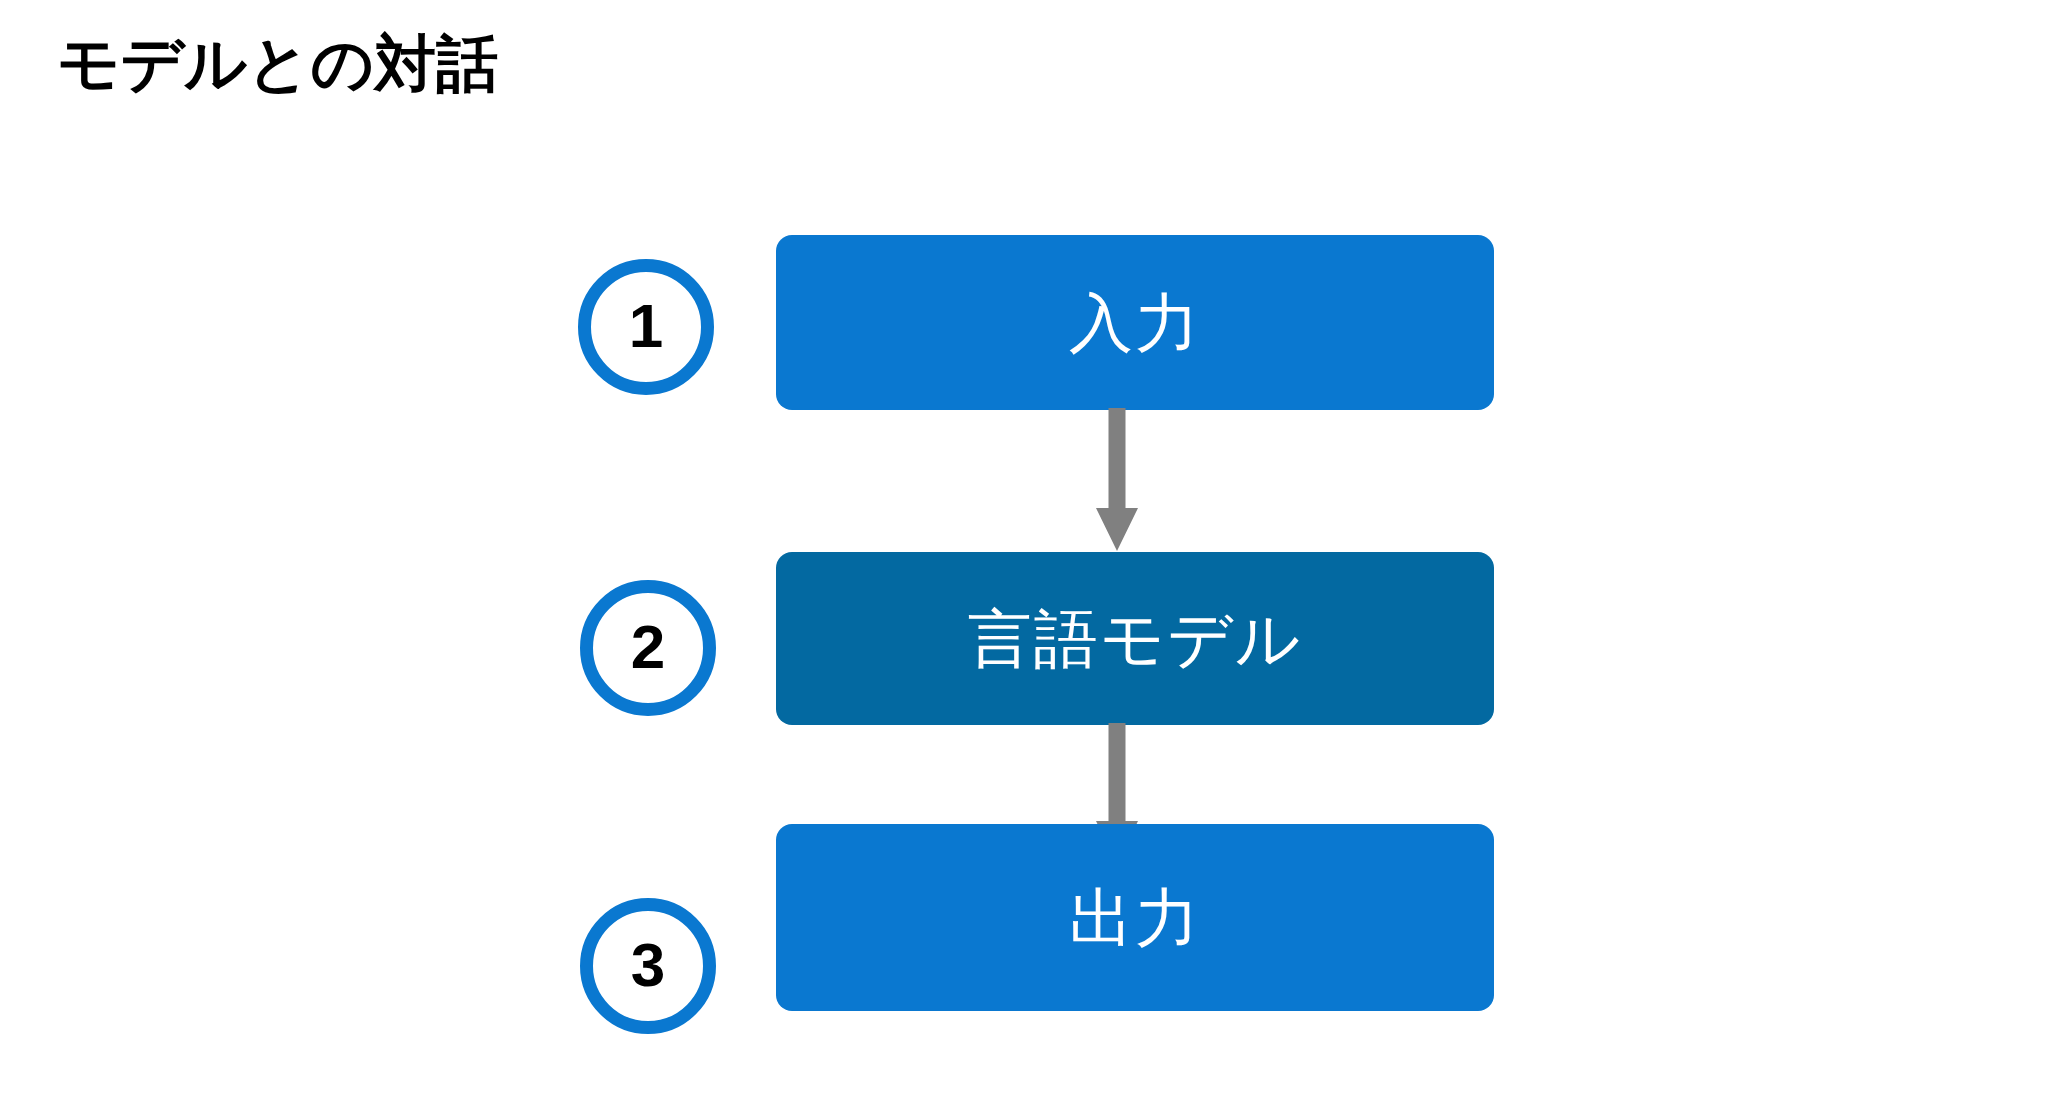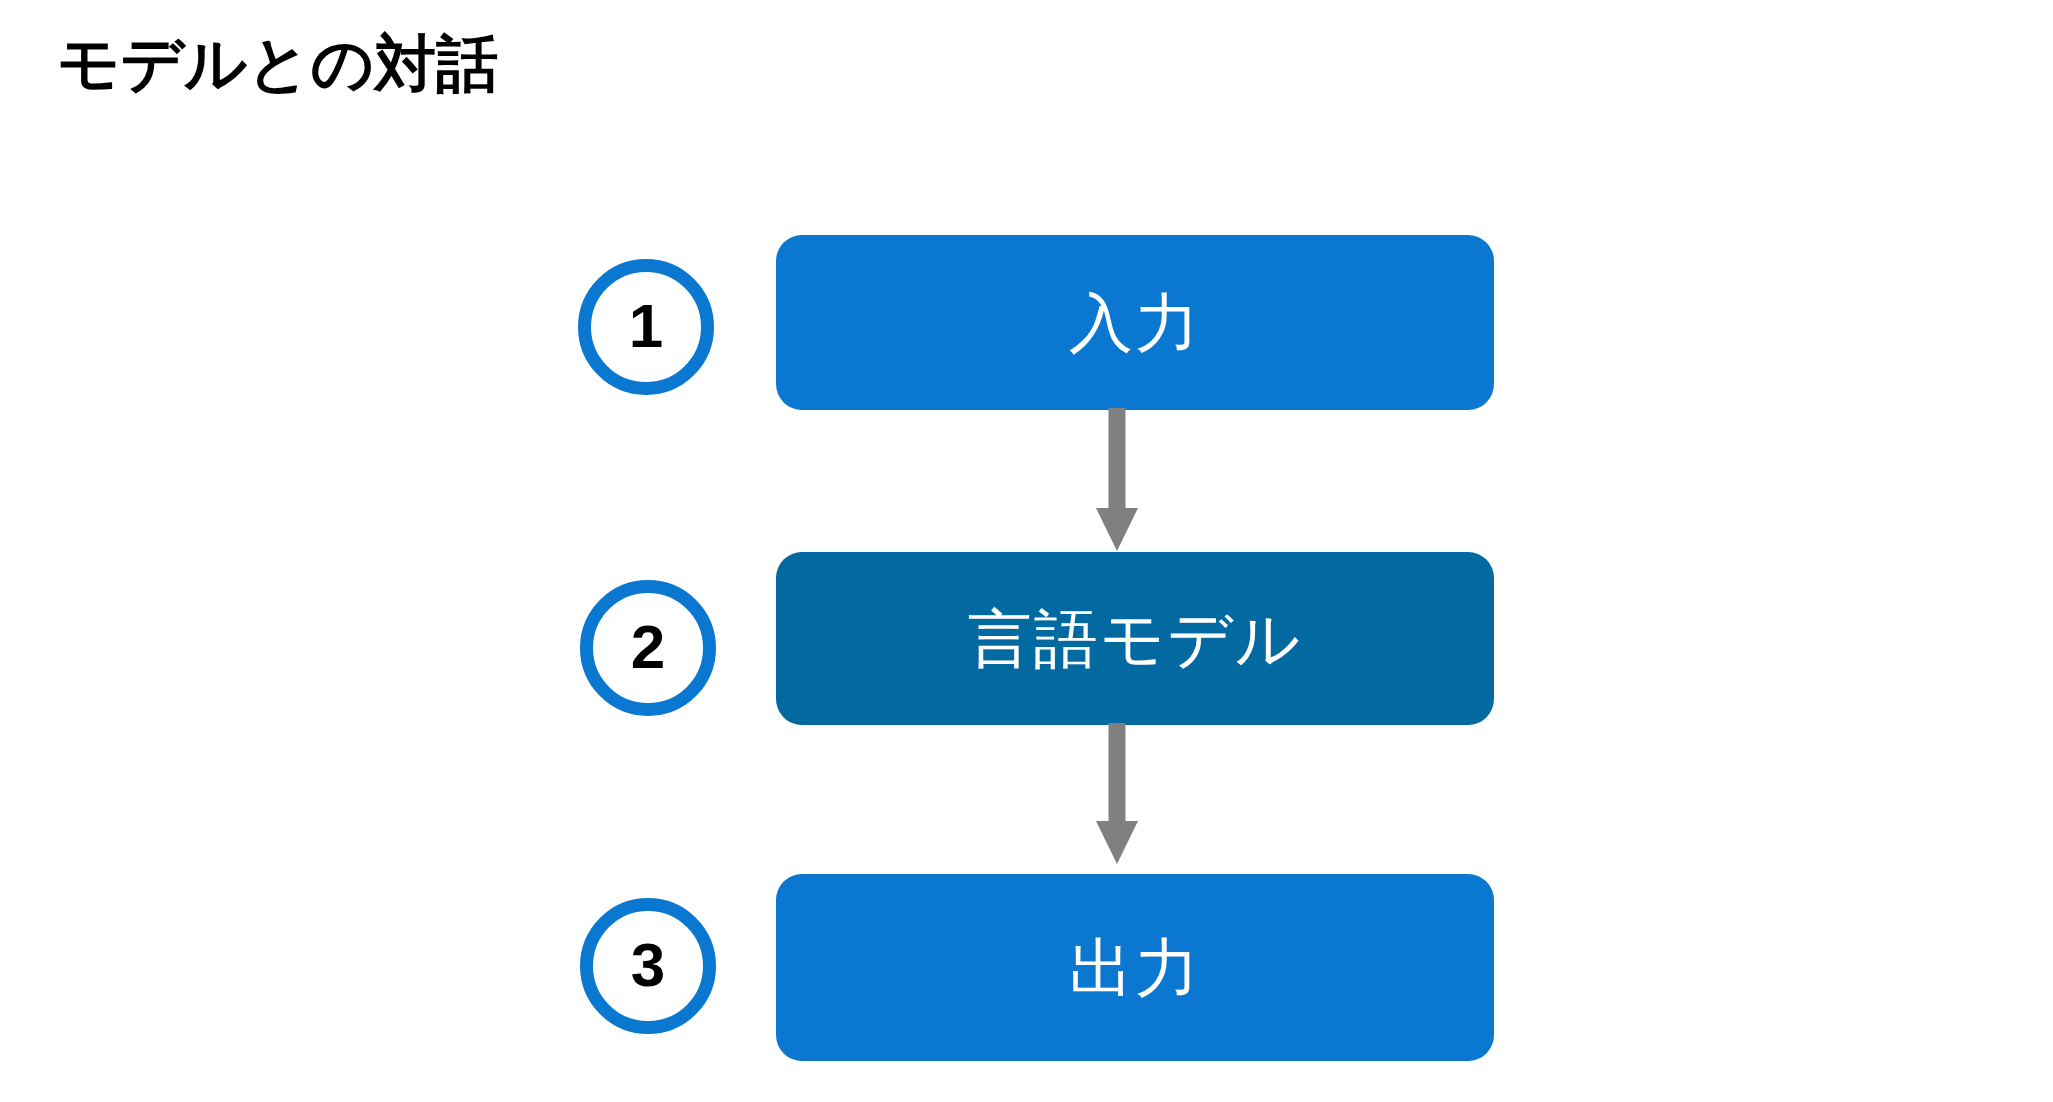--- a/index.html
+++ b/index.html
@@ -52,37 +52,37 @@
   }
   #badge-1 { left: 578px; top: 259px; }
   #badge-2 { left: 580px; top: 580px; }
   #badge-3 { left: 580px; top: 898px; }
 
   
   .flow-box {
     position: absolute;
     left: 776px;
     width: 718px;
-    border-radius: 26px;
+    border-radius: 16px;
     display: flex;
     align-items: center;
     justify-content: center;
     box-sizing: border-box;
   }
   .flow-box .box-label {
     font-size: 64px;
     font-weight: 400;
     color: #ffffff;
     line-height: 1;
     letter-spacing: 2px;
     white-space: nowrap;
   }
   #box-input  { top: 235px; height: 175px; background: #0a78d0; }
   #box-model  { top: 552px; height: 173px; background: #0369a1; }
-  #box-output { top: 874px; height: 187px; background: #0a78d0; }
+  #box-output { top: 824px; height: 187px; background: #0a78d0; }
 
   
   .flow-arrow {
     position: absolute;
     left: 1092px;
     width: 50px;
   }
   #arrow-1 { top: 408px; height: 146px; }
   #arrow-2 { top: 723px; height: 143px; }
   .flow-arrow svg { display: block; width: 100%; height: 100%; }

